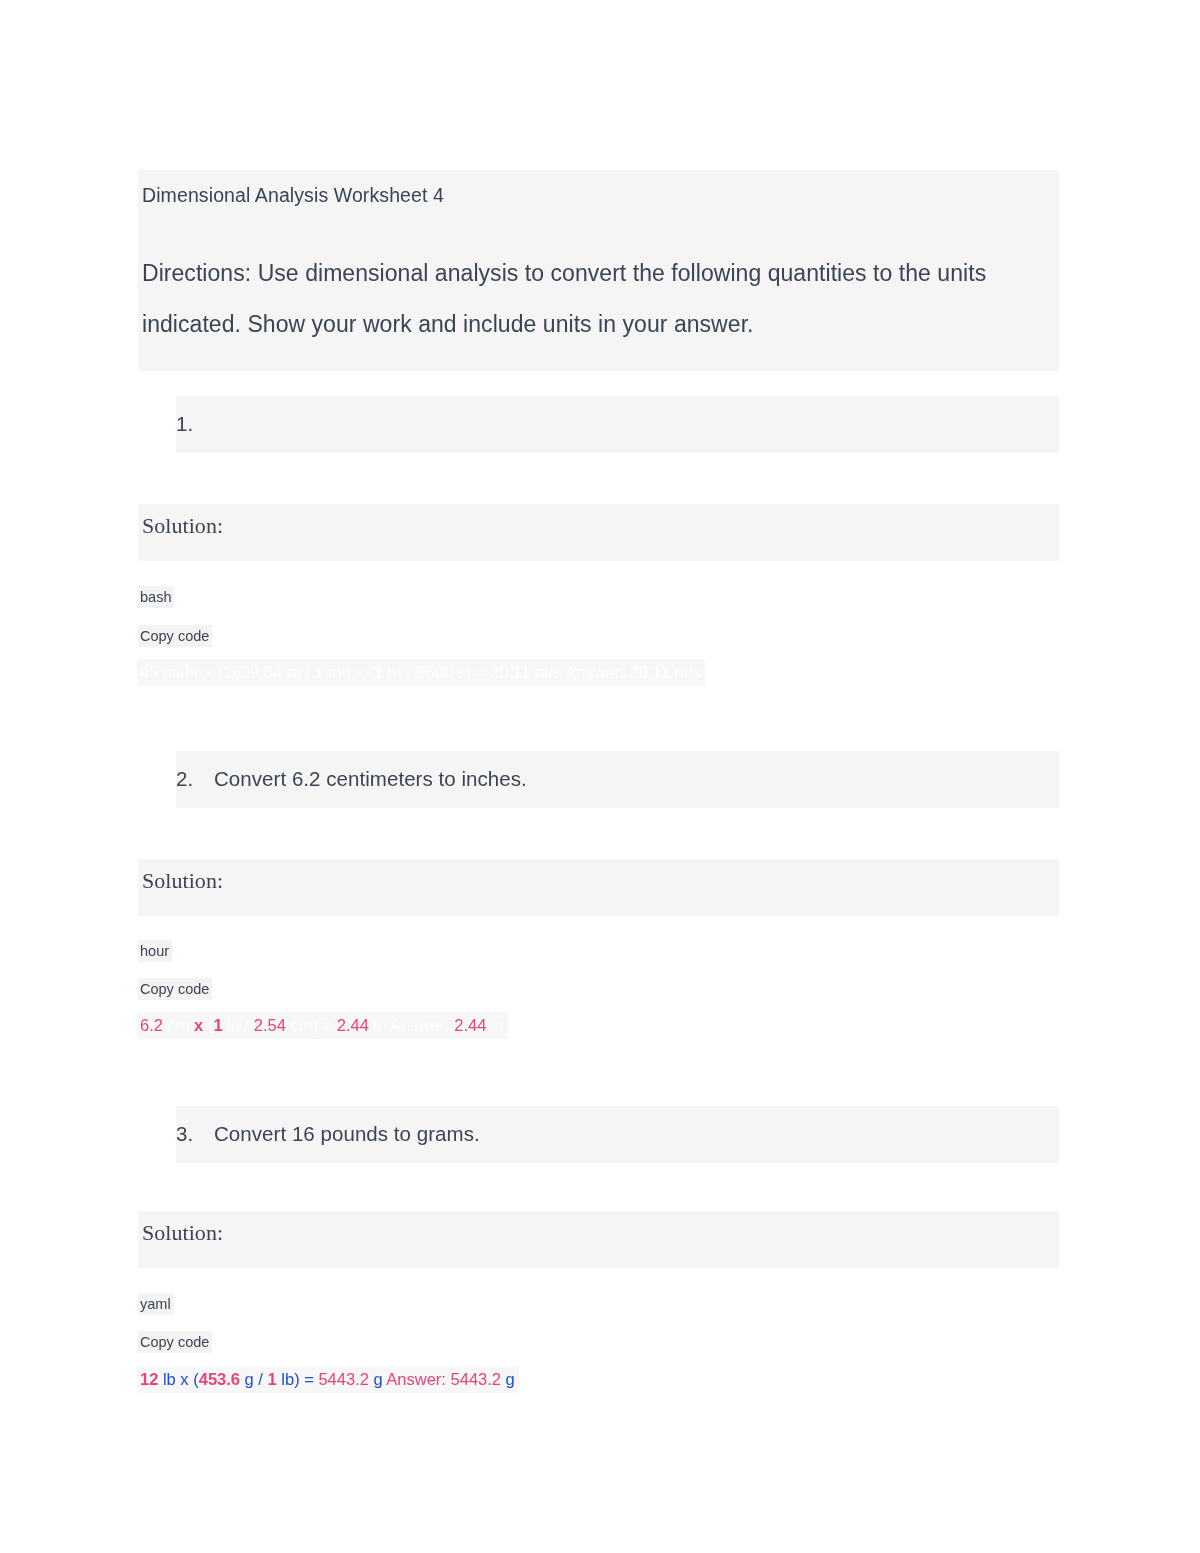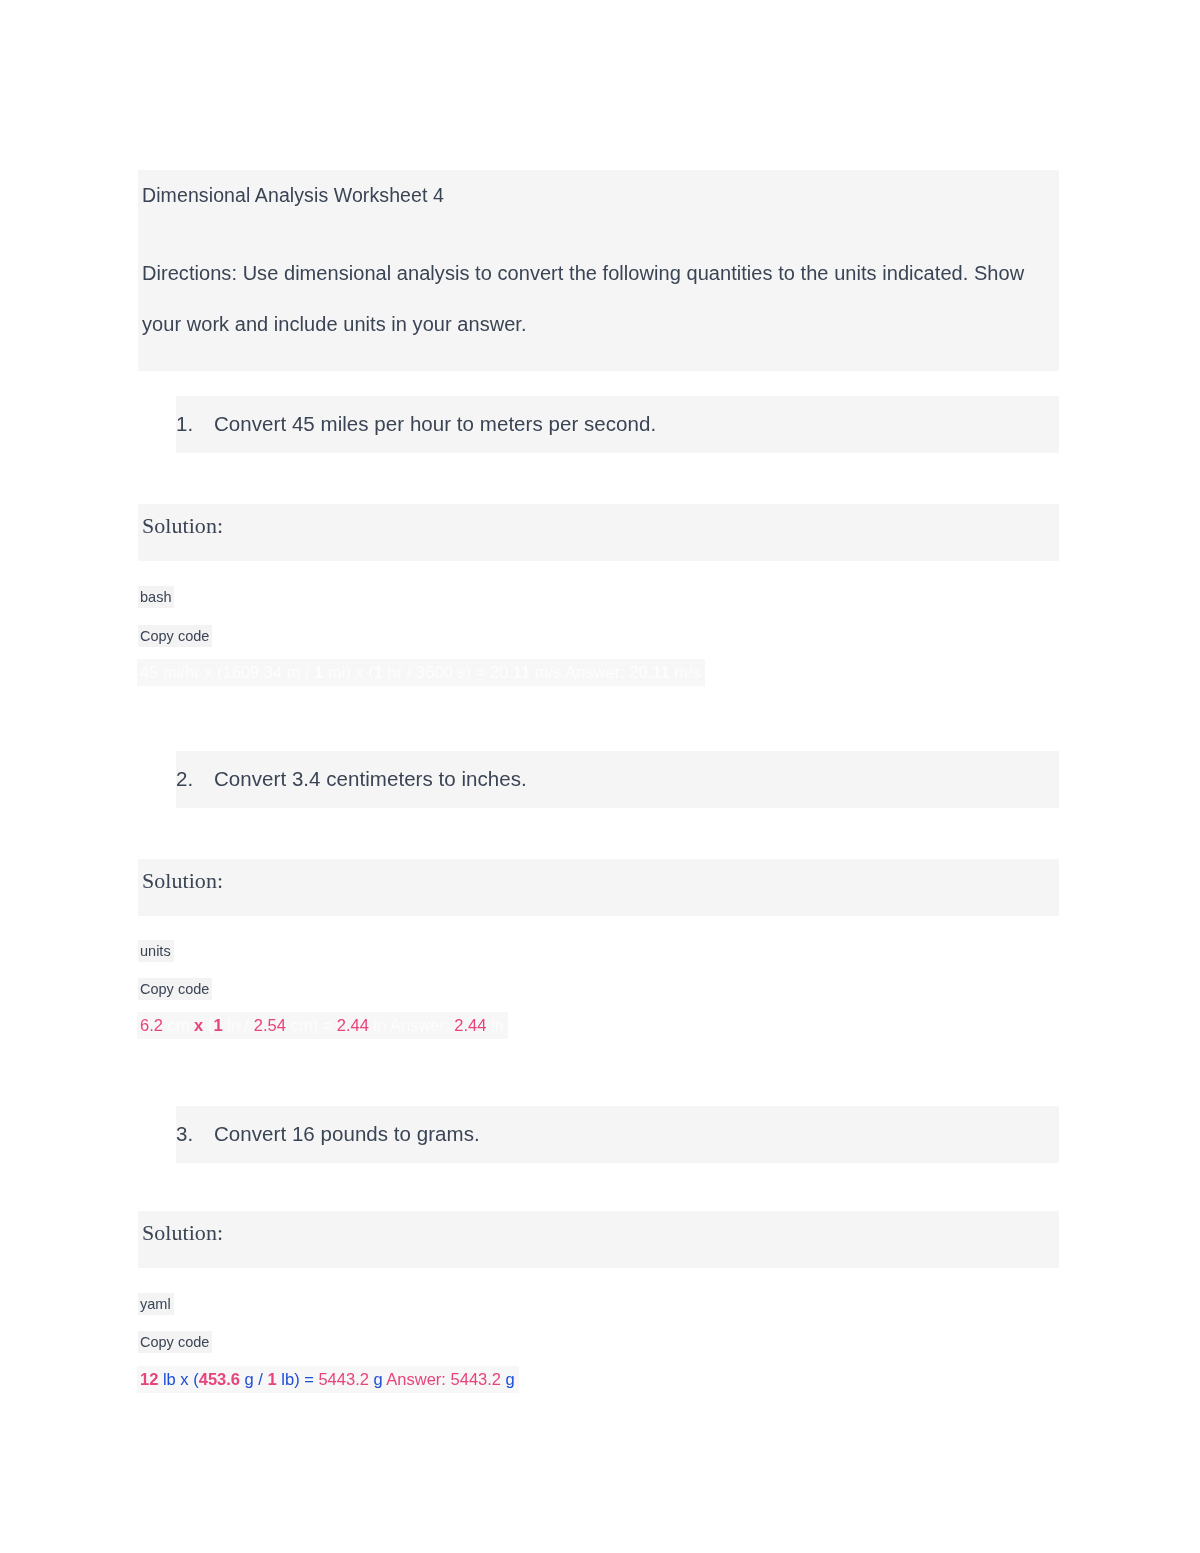--- a/index.html
+++ b/index.html
@@ -34,21 +34,21 @@
     padding: 0;
   }
   .intro-title {
     font-size: 19.5px;
     color: #3a4454;
     line-height: 1.0;
     padding: 16px 0 0 4px;
     letter-spacing: 0.1px;
   }
   .intro-directions {
-    font-size: 20px;
+    font-size: 23px;
     color: #3a4454;
     line-height: 51px;
     padding: 42px 0 21px 4px;
     letter-spacing: 0.05px;
   }
 
   
   .question-block {
     position: absolute;
     left: 176px;
@@ -130,44 +130,43 @@
 <div class="page">
 
   <div class="intro-block">
     <div class="intro-title">Dimensional Analysis Worksheet 4</div>
     <div class="intro-directions">Directions: Use dimensional analysis to convert the following quantities to the units indicated. Show your work and include units in your answer.</div>
   </div>
 
   <div class="question-block" style="top:396px;">
     <div class="question-row">
       <span class="question-num">1.</span>
-      <span class="question-text">Convert 45 miles per hour to meters per second.</span>
     </div>
   </div>
 
   <div class="solution-block" style="top:504px;">
     <div class="solution-label">Solution:</div>
   </div>
 
   <span class="code-lang" style="top:586px;">bash</span>
   <span class="code-copy" style="top:625px;">Copy code</span>
   <div class="code-line" style="top:659px;"><span class="tok-white">45 mi/hr x (1609.</span><span class="tok-white">34 m / </span><span class="tok-white" style="font-weight: bold;">1</span><span class="tok-white"> mi) x (</span><span class="tok-white" style="font-weight: bold;">1</span><span class="tok-white"> hr / 3600 s) = 20.</span><span class="tok-white" style="font-weight: bold;">11</span><span class="tok-white"> m/s Answer: 20.</span><span class="tok-white" style="font-weight: bold;">11</span><span class="tok-white"> m/s</span></div>
 
   <div class="question-block" style="top:751px;">
     <div class="question-row">
       <span class="question-num">2.</span>
-      <span class="question-text">Convert 3.4 centimeters to inches.</span>
+      <span class="question-text">Convert 6.2 centimeters to inches.</span>
     </div>
   </div>
 
   <div class="solution-block" style="top:859px;">
     <div class="solution-label">Solution:</div>
   </div>
 
-  <span class="code-lang" style="top:940px;">units</span>
+  <span class="code-lang" style="top:940px;">hour</span>
   <span class="code-copy" style="top:978px;">Copy code</span>
   <div class="code-line" style="top:1012px;"><span class="tok-pink">6.2</span><span class="tok-white"> cm </span><span class="tok-pink-b">x</span><span class="tok-white"> (</span><span class="tok-pink-b">1</span><span class="tok-white"> in / </span><span class="tok-pink">2.54</span><span class="tok-white"> cm) = </span><span class="tok-pink">2.44</span><span class="tok-white"> in Answer: </span><span class="tok-pink">2.44</span><span class="tok-white"> in</span></div>
 
   <div class="question-block" style="top:1106px;">
     <div class="question-row">
       <span class="question-num">3.</span>
       <span class="question-text">Convert 16 pounds to grams.</span>
     </div>
   </div>
 

